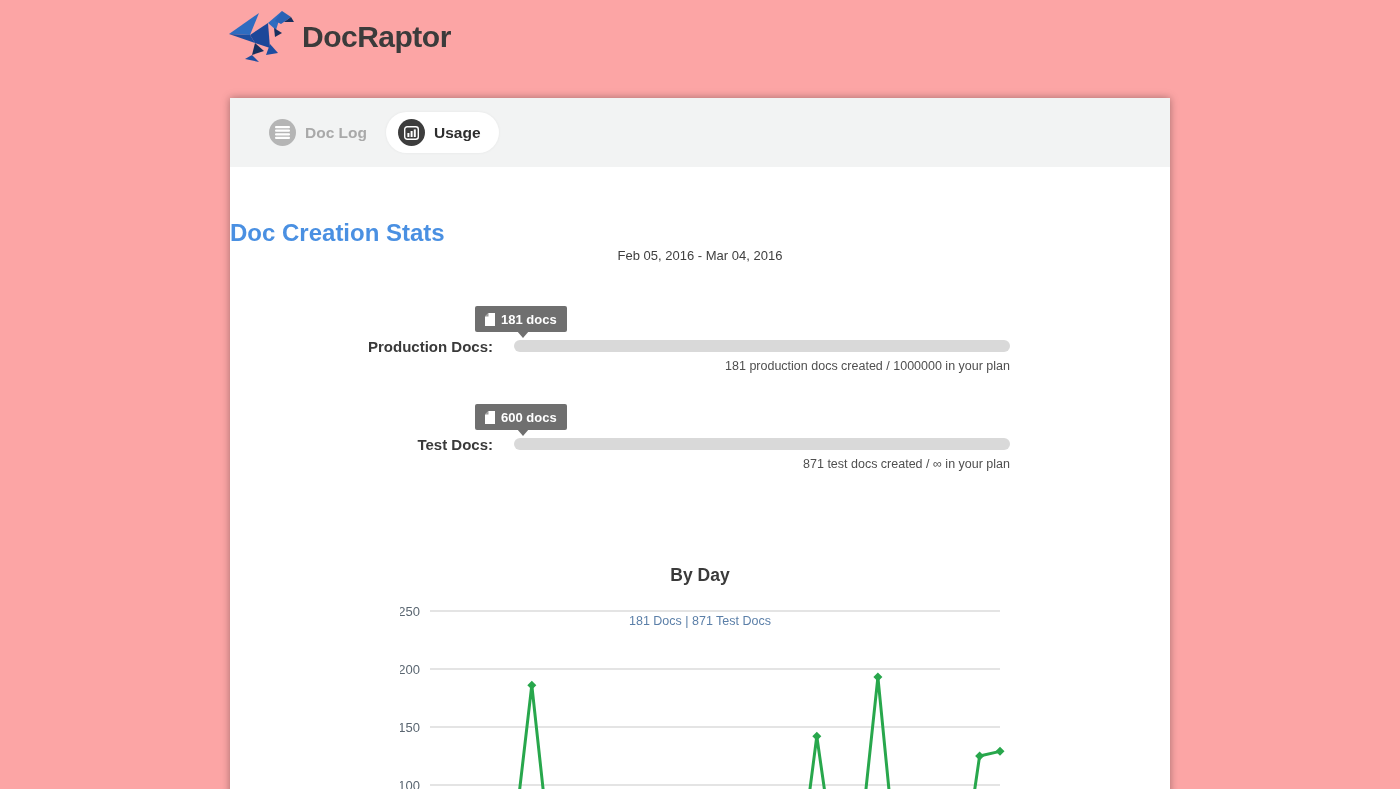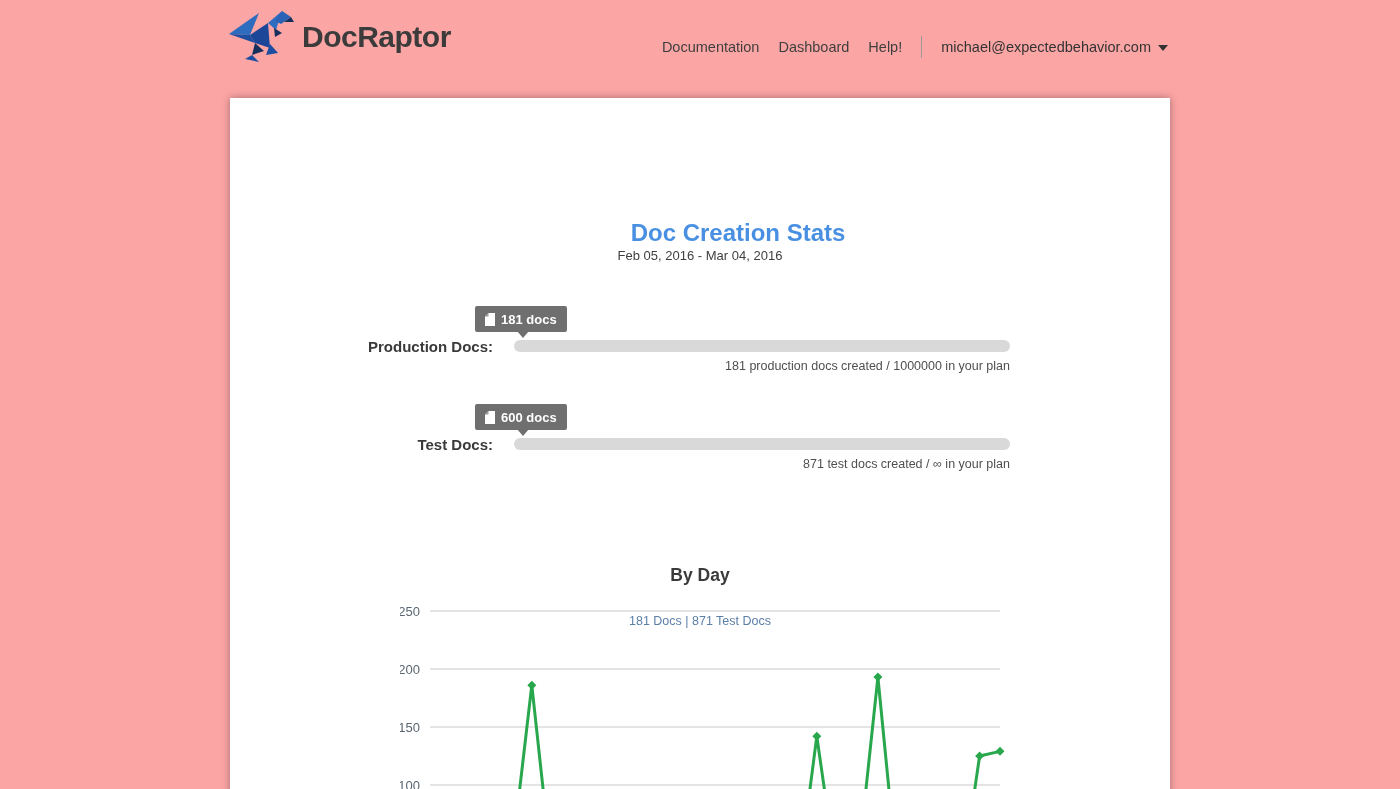--- a/index.html
+++ b/index.html
@@ -29,21 +29,21 @@
   .tab { position:absolute; display:flex; align-items:center; cursor:pointer; }
   .tab-circle { width:27px; height:27px; border-radius:50%; display:flex; align-items:center; justify-content:center; flex:0 0 auto; }
   .tab-doclog { left:39px; top:21px; }
   .tab-doclog .tab-circle { background:#b5b5b5; }
   .tab-doclog .tab-label { color:#a9a9a9; }
   .tab-usage { left:156px; top:14px; height:41px; background:#ffffff; border-radius:21px; padding:0 18px 0 12px; box-shadow:0 0 3px rgba(0,0,0,0.06); }
   .tab-usage .tab-circle { background:#3d3d3d; }
   .tab-usage .tab-label { color:#2e2e2e; }
   .tab-label { font-size:15.5px; font-weight:bold; margin-left:9px; white-space:nowrap; }
   
-  .page-title { position:absolute; left:0; top:121px; width:1016px; text-align:center; font-size:24px; font-weight:bold; color:#4a90e2; }
+  .page-title { position:absolute; left:0; top:121px; width:1016px; font-size:24px; font-weight:bold; color:#4a90e2; }
   .date-range { position:absolute; left:0; top:150px; width:940px; text-align:center; font-size:13px; color:#3f3f3f; }
   .badge { position:absolute; left:245px; height:26px; background:#6f6f6f; border-radius:2px; display:flex; align-items:center; padding:0 10px; gap:6px; }
   .badge-text { color:#ffffff; font-size:13px; font-weight:bold; white-space:nowrap; }
   .badge-caret { position:absolute; left:287px; width:0; height:0; border-left:6px solid transparent; border-right:6px solid transparent; border-top:7px solid #6f6f6f; }
   .row-label { position:absolute; right:677px; font-size:15px; font-weight:bold; color:#3a3a3a; white-space:nowrap; }
   .progress-track { position:absolute; left:284px; width:496px; height:12px; background:#d9d9d9; border-radius:6px; }
   .progress-fill { height:12px; border-radius:6px; background:#4a90e2; }
   .row-caption { position:absolute; right:160px; font-size:12.5px; color:#4f4f4f; white-space:nowrap;margin-left:6px; }
   
   .chart-title { position:absolute; left:0; top:467px; width:940px; text-align:center; font-size:17.5px; font-weight:bold; color:#3a3a3a; }
@@ -64,34 +64,48 @@
         <polygon points="40,13 54,1 48,20" fill="#2e6cc0"></polygon>
         <polygon points="54,1 63,7 53,14 47,11" fill="#2a62b5"></polygon>
         <polygon points="63,7 66,12 56,12" fill="#16305e"></polygon>
         <polygon points="46,18 54,23 47,27" fill="#16305e"></polygon>
         <polygon points="27,33 36,41 24,45" fill="#16305e"></polygon>
         <polygon points="24,45 31,52 17,49" fill="#1d4da0"></polygon>
         <polygon points="42,34 50,43 38,45" fill="#1d4da0"></polygon>
       </svg>
       <span class="brand-name">DocRaptor</span>
     </div>
-    <div class="nav">
-      <span class="nav-item">Documentation</span>
-      <span class="nav-item">Dashboard</span>
-      <span class="nav-item">Help!</span>
-      <span class="nav-sep"></span>
-      <span class="account">
-        <span class="account-email">michael@expectedbehavior.com</span>
-        <span class="caret-down"></span>
-      </span>
-    </div>
   </div>
 
   <div class="content">
 
+    <div class="tabstrip">
+      <div class="tab tab-doclog">
+        <span class="tab-circle">
+          <svg width="15" height="13" viewBox="0 0 15 13">
+            <rect x="0" y="0" width="15" height="2.2" rx="1" fill="#fff"></rect>
+            <rect x="0" y="3.6" width="15" height="2.2" rx="1" fill="#fff"></rect>
+            <rect x="0" y="7.2" width="15" height="2.2" rx="1" fill="#fff"></rect>
+            <rect x="0" y="10.8" width="15" height="2.2" rx="1" fill="#fff"></rect>
+          </svg>
+        </span>
+        <span class="tab-label">Doc Log</span>
+      </div>
+      <div class="tab tab-usage">
+        <span class="tab-circle">
+          <svg width="15" height="14" viewBox="0 0 15 14">
+            <rect x="0.7" y="0.7" width="13.6" height="12.6" rx="2.5" fill="none" stroke="#fff" stroke-width="1.4"></rect>
+            <rect x="3.4" y="7" width="2" height="4" fill="#fff"></rect>
+            <rect x="6.6" y="5" width="2" height="6" fill="#fff"></rect>
+            <rect x="9.8" y="3.4" width="2" height="7.6" fill="#fff"></rect>
+          </svg>
+        </span>
+        <span class="tab-label">Usage</span>
+      </div>
+    </div>
 
     <div class="page-title">Doc Creation Stats</div>
     <div class="date-range">Feb 05, 2016 - Mar 04, 2016</div>
 
     <div class="badge" style="top:208px;">
       <svg width="10" height="13" viewBox="0 0 10 13">
         <path d="M3.5 0 L10 0 L10 13 L0 13 L0 3.5 Z" fill="#fff"></path>
         <path d="M3.5 0 L3.5 3.5 L0 3.5 Z" fill="#9a9a9a"></path>
       </svg>
       <span class="badge-text">181 docs</span>

